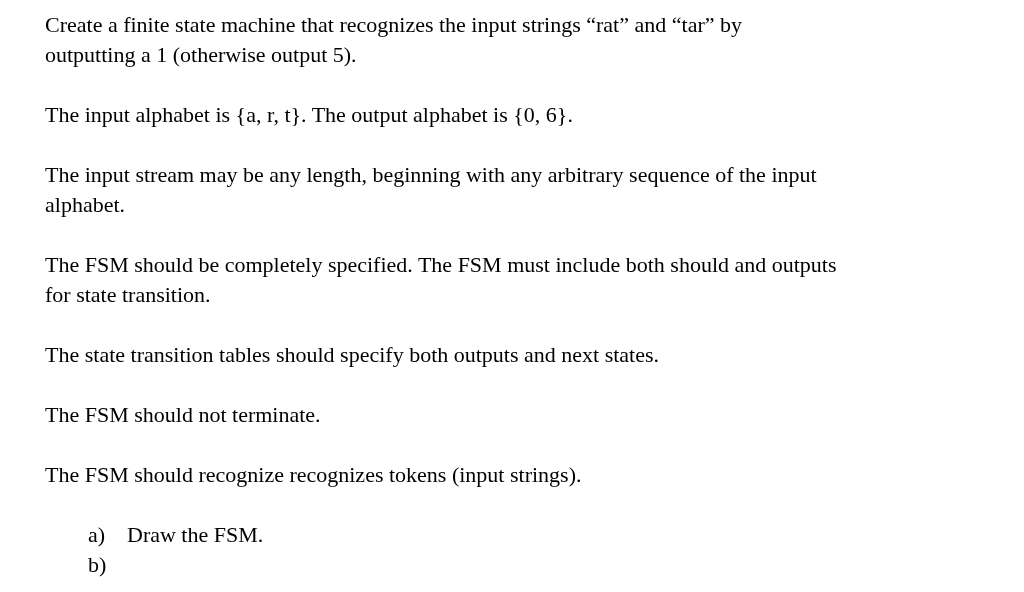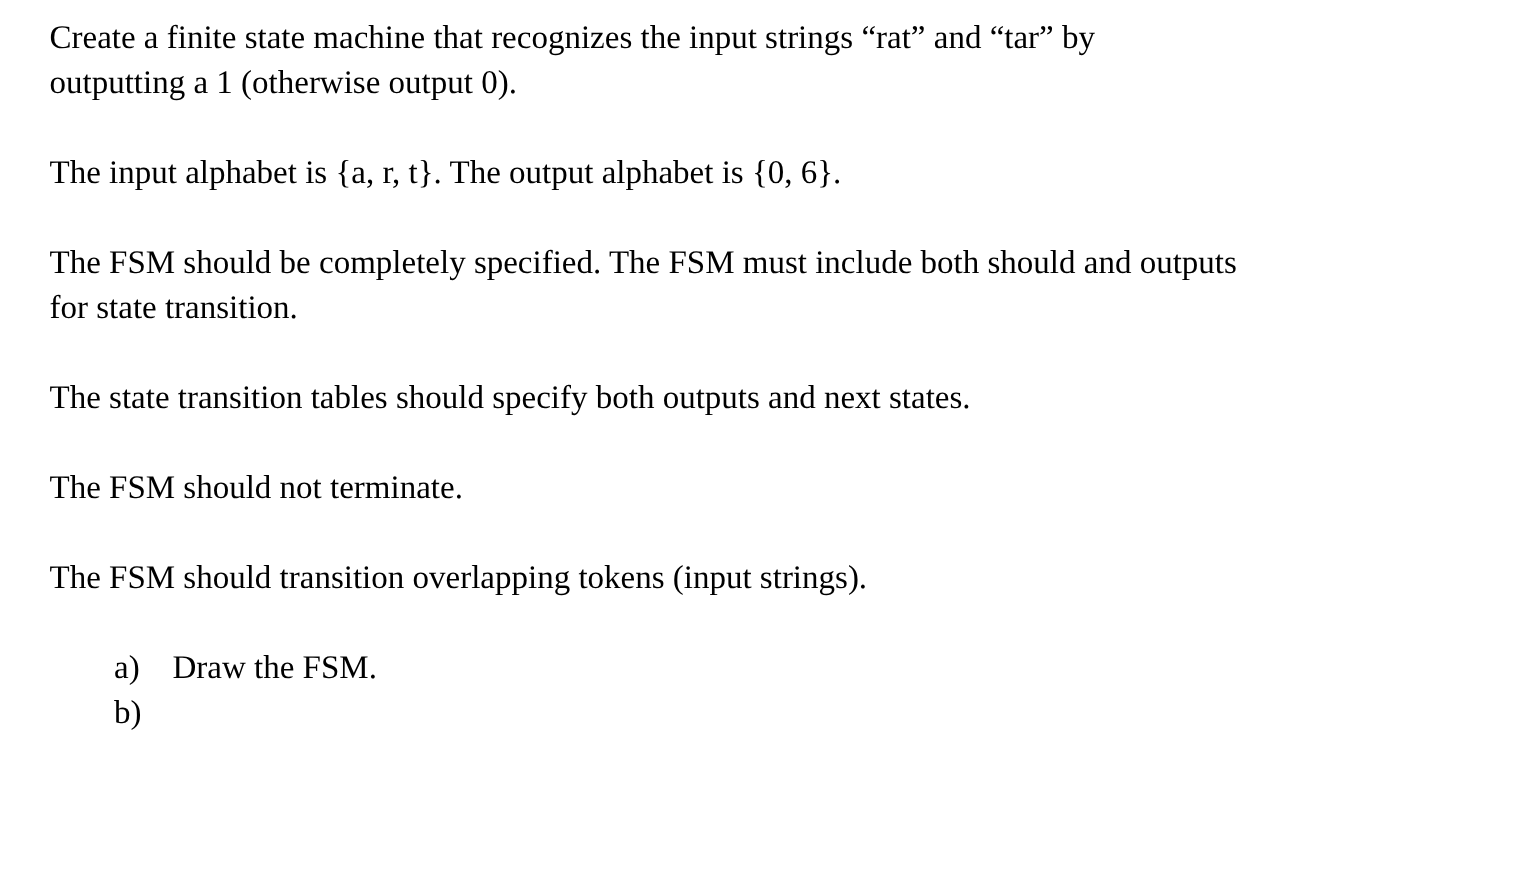--- a/index.html
+++ b/index.html
@@ -13,21 +13,21 @@
     overflow: hidden;
     color: #000000;
     font-family: "Liberation Serif", "DejaVu Serif", serif;
     font-size: 22px;
     line-height: 30px;
   }
   .page {
     box-sizing: border-box;
     width: 924px;
     height: 592px;
-    padding: 10px 20px 0 33px;
+    padding: 10px 20px 0 45px;
     background: #ffffff;
   }
   .para {
     margin: 0 0 30px 0;
   }
   .line {
     display: block;
     white-space: pre-wrap;
   }
   .list {
@@ -46,43 +46,47 @@
     display: inline-block;
   }
 </style>
 </head>
 <body>
 
 <div class="page">
 
   <p class="para">
     <span class="line">Create a finite state machine that recognizes the input strings “rat” and “tar” by</span>
-    <span class="line">outputting a 1 (otherwise output 0).</span>
+    <span class="line">outputting a 1 (otherwise output 5).</span>
   </p>
 
   <p class="para">
     <span class="line">The input alphabet is {a, r, t}. The output alphabet is {0, 6}.</span>
   </p>
 
+  <p class="para">
+    <span class="line">The input stream may be any length, beginning with any arbitrary sequence of the input</span>
+    <span class="line">alphabet.</span>
+  </p>
 
   <p class="para">
     <span class="line">The FSM should be completely specified. The FSM must include both should and outputs</span>
     <span class="line">for state transition.</span>
   </p>
 
   <p class="para">
     <span class="line">The state transition tables should specify both outputs and next states.</span>
   </p>
 
   <p class="para">
     <span class="line">The FSM should not terminate.</span>
   </p>
 
   <p class="para">
-    <span class="line">The FSM should transition overlapping tokens (input strings).</span>
+    <span class="line">The FSM should recognize recognizes tokens (input strings).</span>
   </p>
 
   <div class="list">
     <div class="list-item">
       <span class="list-marker">a)</span>
       <span class="list-text">Draw the FSM.</span>
     </div>
     <div class="list-item">
       <span class="list-marker">b)</span>
     </div>

